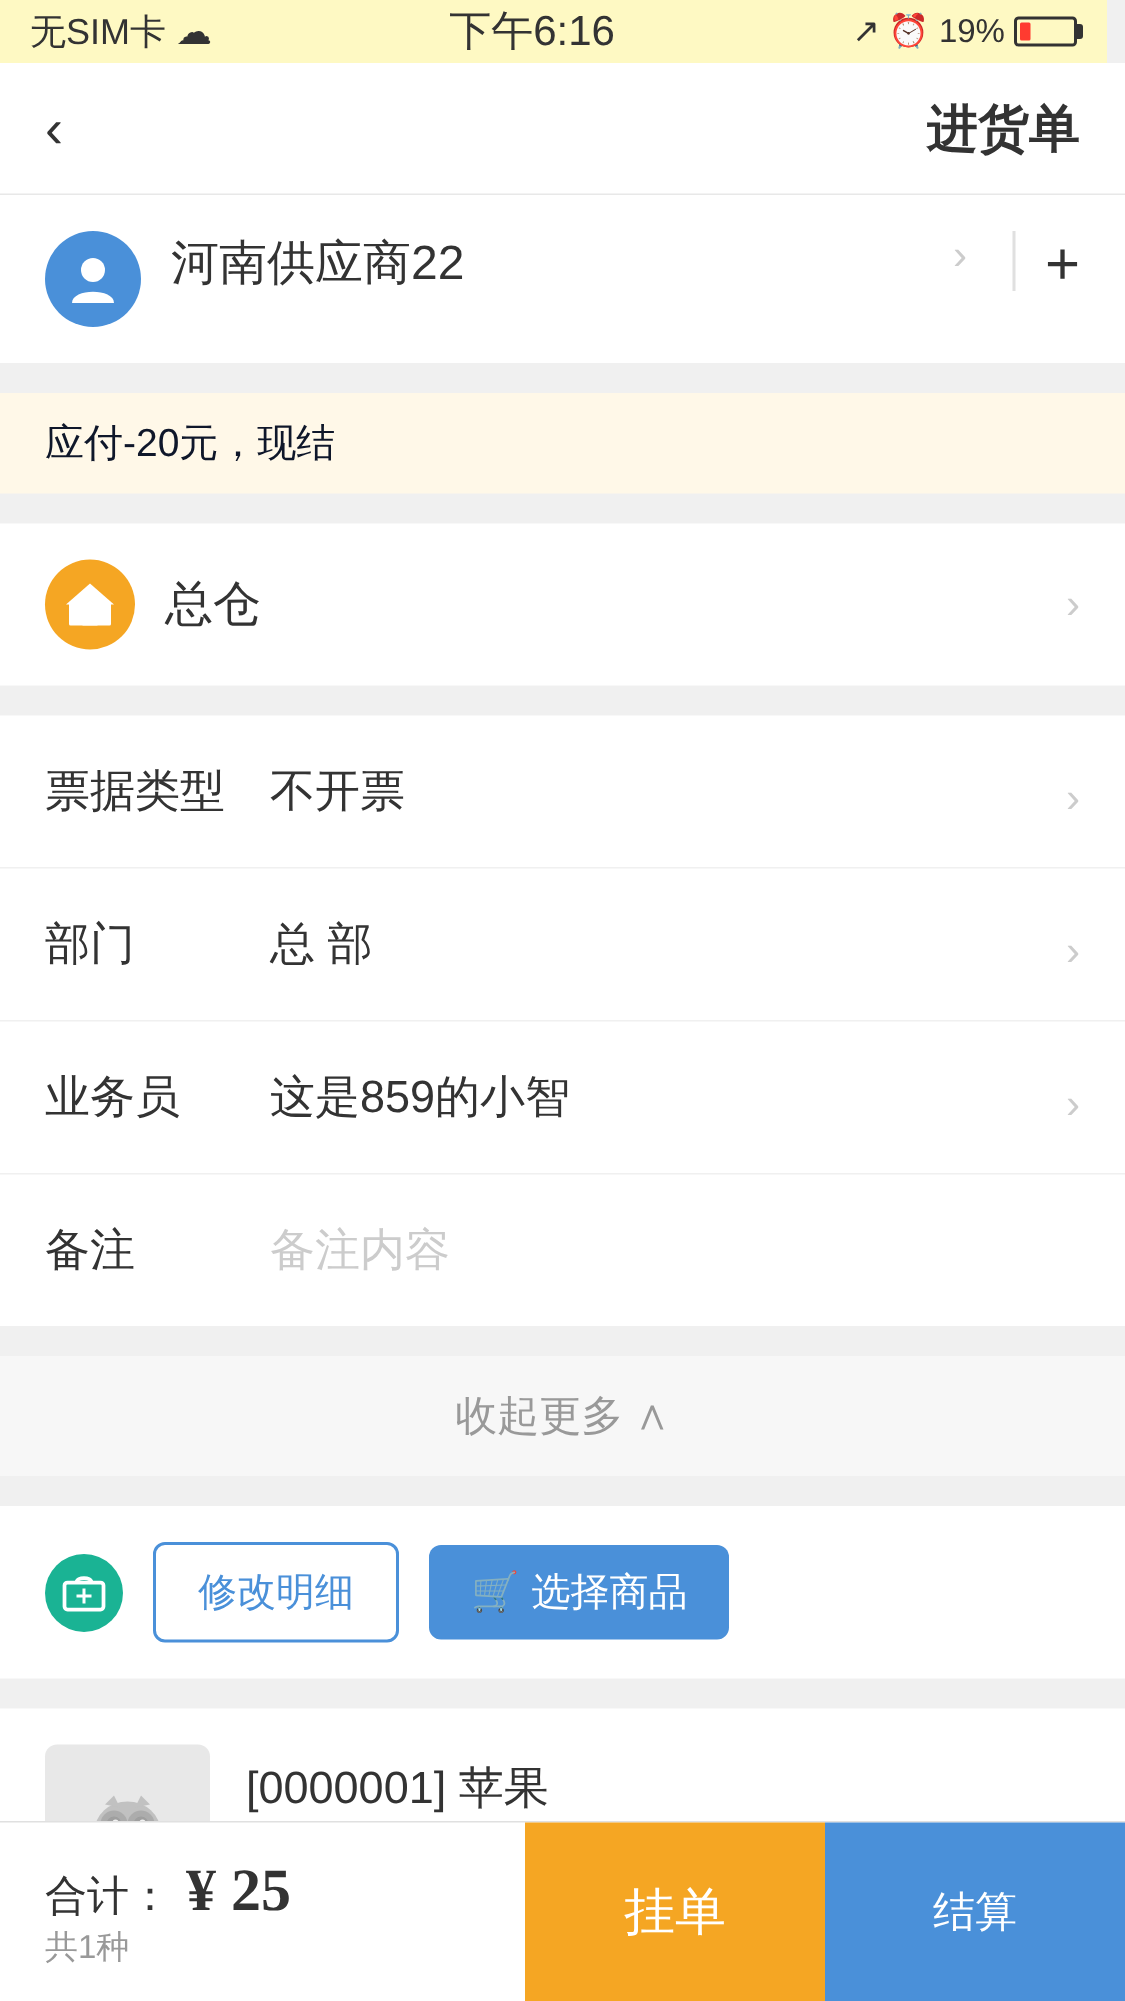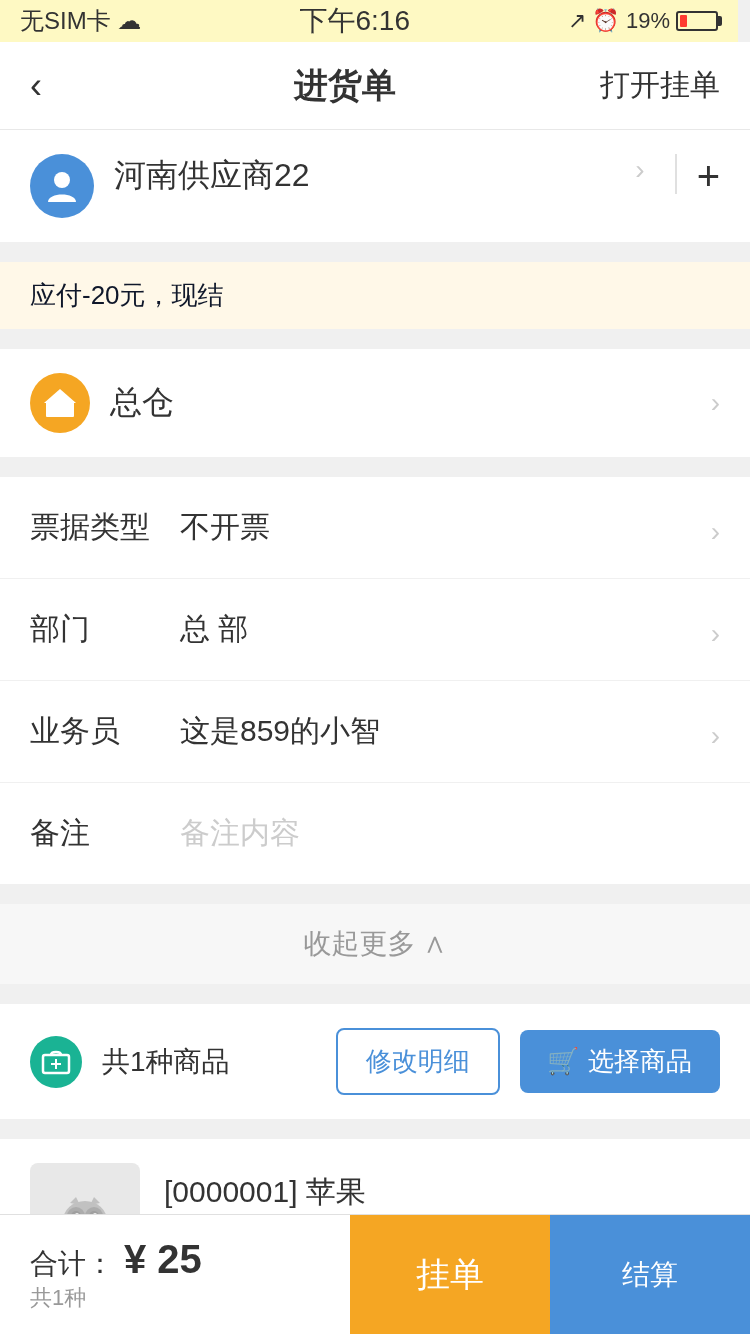--- a/index.html
+++ b/index.html
@@ -191,21 +191,21 @@
     }
     .bottom-total {
       flex: 1;
       display: flex;
       flex-direction: column;
       justify-content: center;
       padding: 0 30px;
     }
     .total-label { font-size: 28px; color: #333; }
     .total-count { font-size: 22px; color: #999; }
-    .total-amount { font-size: 40px; font-weight: 600; color: #333; }
+    .total-amount { font-size: 40px; font-weight: 600; color: #333; font-family: Liberation Serif, serif; }
     .total-top { display: flex; align-items: baseline; gap: 10px; }
     .btn-hang {
       width: 200px;
       background: #f5a623;
       color: #fff;
       border: none;
       font-size: 34px;
       cursor: pointer;
       display: flex; align-items: center; justify-content: center;
     }
@@ -236,21 +236,20 @@
     <span>19%</span>
     <div class="battery-icon">
       <div class="battery-fill"></div>
     </div>
   </div>
 </div>
 
 <div class="nav-bar">
   <span class="nav-back">‹</span>
   <span class="nav-title">进货单</span>
-  <span class="nav-action">打开挂单</span>
 </div>
 
 <div class="section">
   <div class="supplier-row">
     <div class="supplier-avatar">
       <svg class="avatar-person" viewBox="0 0 36 36" fill="white">
         <circle cx="18" cy="12" r="8"></circle>
         <path d="M4 34 C4 24 32 24 32 34"></path>
       </svg>
     </div>
@@ -307,21 +306,20 @@
 
 <div class="products-header section">
   <div class="product-count-icon">
     <svg width="30" height="30" viewBox="0 0 30 30" fill="white">
       <rect x="2" y="8" width="26" height="18" rx="2" fill="none" stroke="white" stroke-width="2.5"></rect>
       <path d="M10 8 C10 4 20 4 20 8" fill="none" stroke="white" stroke-width="2.5"></path>
       <line x1="15" y1="12" x2="15" y2="22" stroke="white" stroke-width="2"></line>
       <line x1="10" y1="17" x2="20" y2="17" stroke="white" stroke-width="2"></line>
     </svg>
   </div>
-  <span class="product-count-text">共1种商品</span>
   <button class="btn-modify">修改明细</button>
   <button class="btn-select">
     <span>🛒</span>
     <span>选择商品</span>
   </button>
 </div>
 
 <div class="product-item">
   <div class="product-thumb">
     <svg width="70" height="70" viewBox="0 0 70 70" class="owl-svg">

